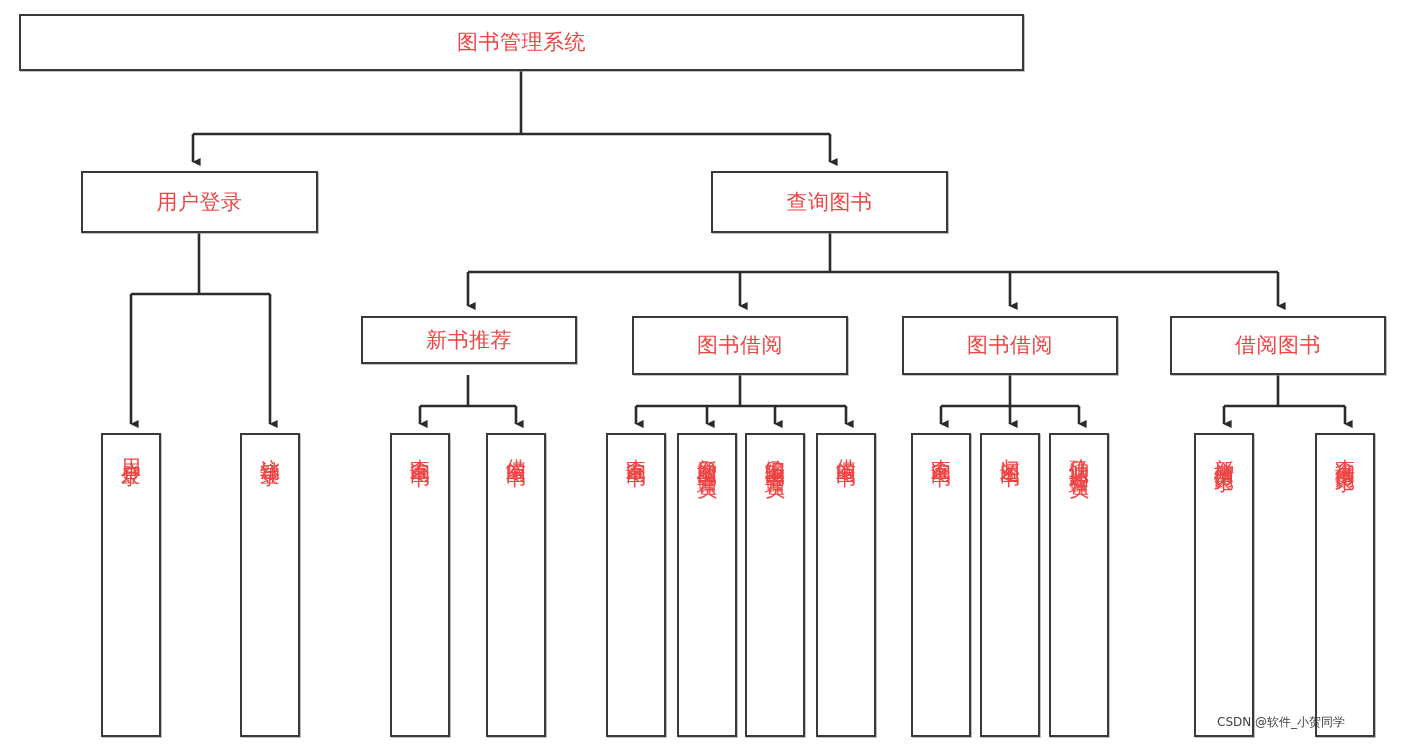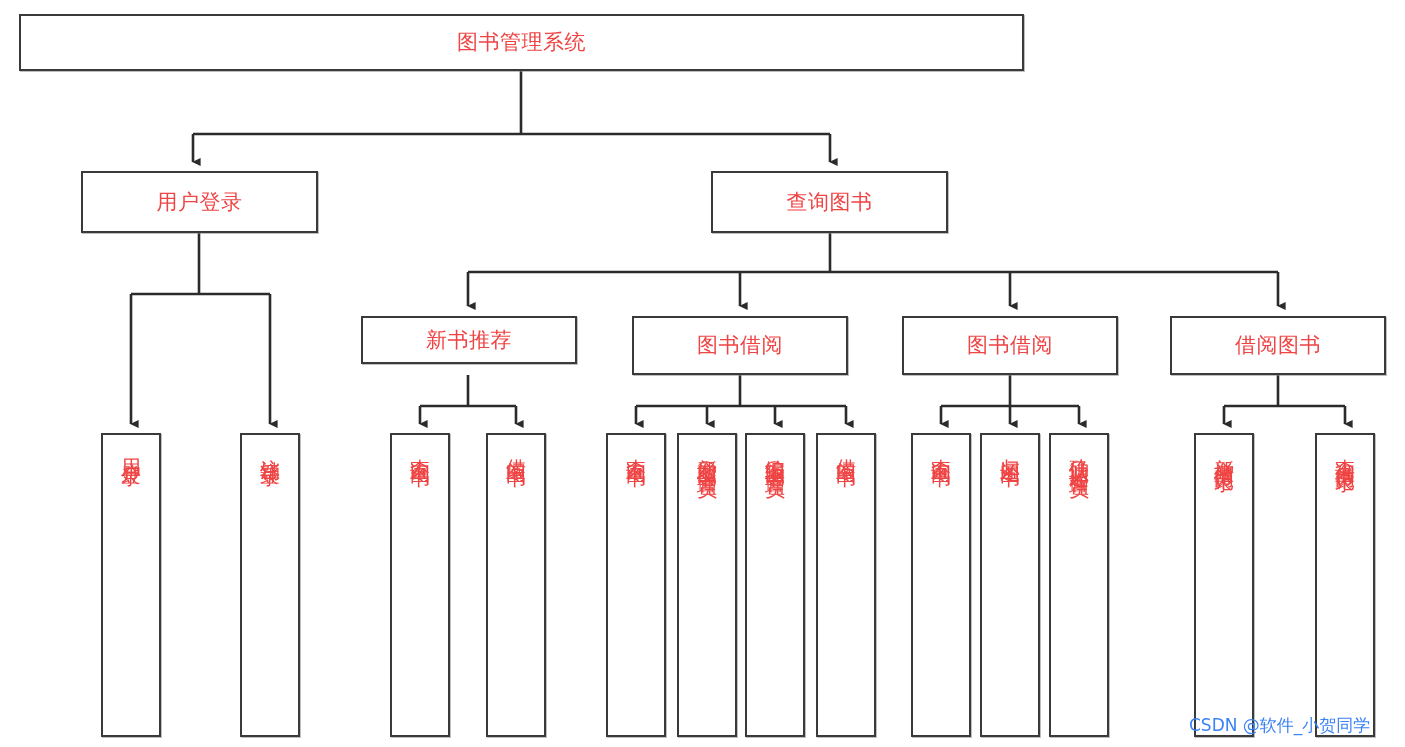--- a/index.html
+++ b/index.html
@@ -58,24 +58,24 @@
   .node.vert .node-label {
     writing-mode: vertical-rl;
     text-orientation: upright;
     font-size: 20px;
     line-height: 1.05;
     letter-spacing: 3px;
     white-space: nowrap;
   }
   .watermark {
     position: absolute;
-    left: 1189px;
+    left: 1217px;
     top: 714px;
-    font-size: 17px;
-    color: #3b82f6;
+    font-size: 12px;
+    color: #404040;
     white-space: nowrap;
     font-family: "DejaVu Sans", "Liberation Sans", sans-serif;
   }
 </style>
 </head>
 <body>
 
 <div id="canvas">
 
   <svg id="wires" viewBox="0 0 1405 747" xmlns="http://www.w3.org/2000/svg">

